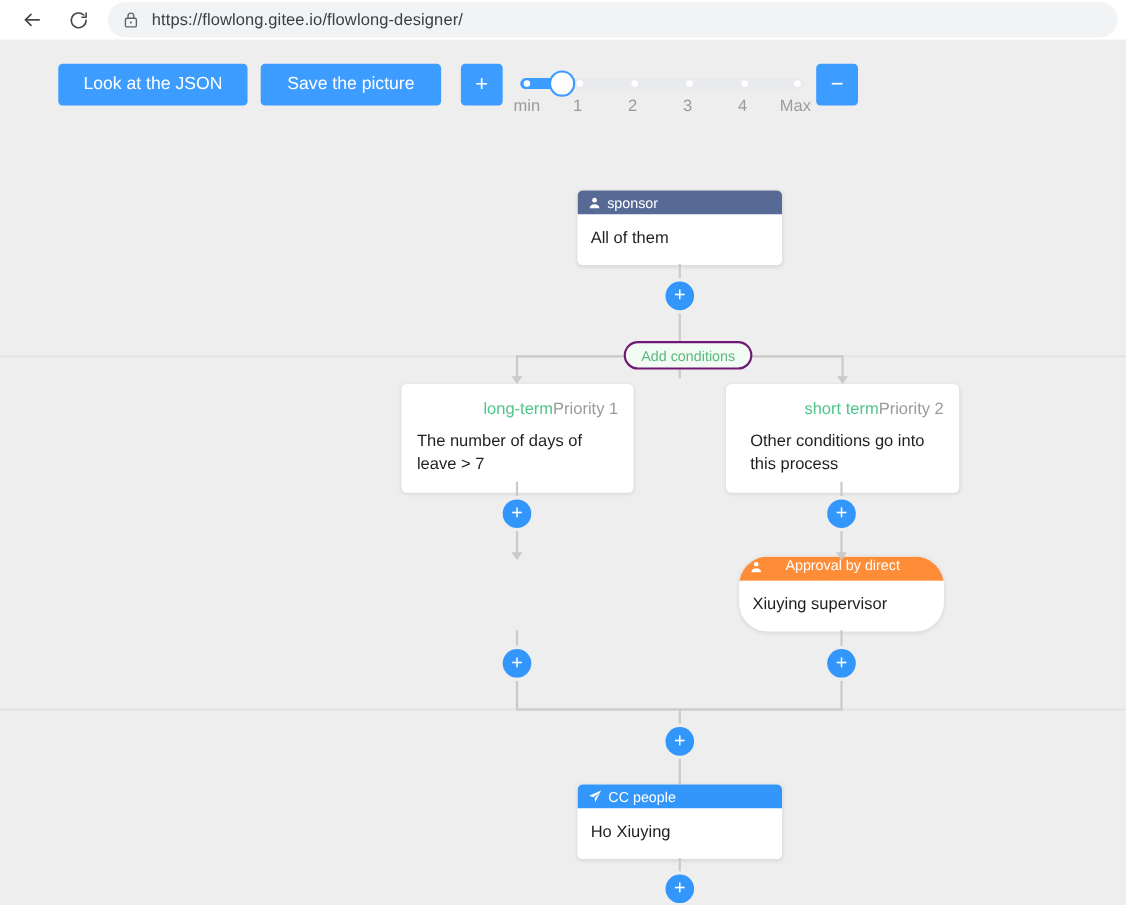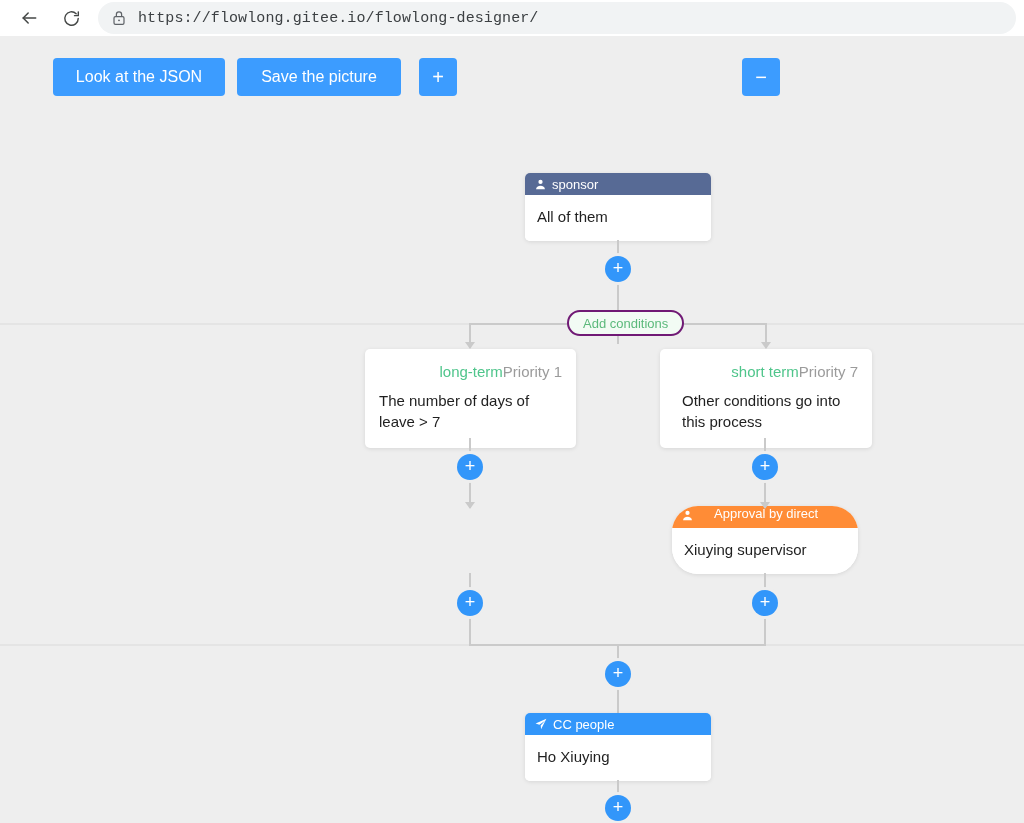--- a/index.html
+++ b/index.html
@@ -12,21 +12,20 @@
     font-family: "Liberation Sans", sans-serif;
   }
 
   
   .browser-bar {
     position: absolute; top: 0; left: 0;
     width: 1024px; height: 36px;
     background: #ffffff;
     display: flex; align-items: center;
     padding: 0 0 0 12px;
-    font-family: Liberation Mono, monospace;
   }
   .nav-btn {
     width: 34px; height: 34px;
     display: flex; align-items: center; justify-content: center;
     border-radius: 50%;
     flex: 0 0 auto;
     cursor: pointer;
   }
   .nav-btn svg { display: block; }
   .url-pill {
@@ -265,20 +264,42 @@
 <div class="page">
 
   <div class="toolbar">
 
     <button class="btn-blue" id="btn-json">Look at the JSON</button>
 
     <button class="btn-blue" id="btn-save">Save the picture</button>
 
     <button class="btn-blue" id="btn-zoom-in">+</button>
 
+    <div class="slider-wrap">
+      <div class="slider-track"></div>
+      <div class="slider-fill"></div>
+
+      <div class="slider-dot on" style="left:6px;"></div>
+      <div class="slider-dot" style="left:54px;"></div>
+      <div class="slider-dot" style="left:104px;"></div>
+      <div class="slider-dot" style="left:154px;"></div>
+      <div class="slider-dot" style="left:204px;"></div>
+      <div class="slider-dot" style="left:252px;"></div>
+
+      <div class="slider-thumb"></div>
+
+      <div class="slider-labels">
+        <span style="left:6px;">min</span>
+        <span style="left:52px;">1</span>
+        <span style="left:102px;">2</span>
+        <span style="left:152px;">3</span>
+        <span style="left:202px;">4</span>
+        <span style="left:250px;">Max</span>
+      </div>
+    </div>
 
     <button class="btn-blue" id="btn-zoom-out">−</button>
   </div>
 
   <div class="canvas">
 
     <div class="node" style="left:525px; top:55px; width:186px;">
       <div class="node-head head-sponsor">
         <span class="hicon">
           <svg width="11" height="11" viewBox="0 0 16 16" fill="#ffffff">
@@ -312,21 +333,21 @@
       <div class="cond-top">
         <span class="cond-title">long-term</span>
         <span class="cond-prio">Priority 1</span>
       </div>
       <div class="cond-text">The number of days of leave &gt; 7</div>
     </div>
 
     <div class="cond" style="left:660px; top:231px; width:212px;padding-left:22px;">
       <div class="cond-top">
         <span class="cond-title">short term</span>
-        <span class="cond-prio">Priority 7</span>
+        <span class="cond-prio">Priority 2</span>
       </div>
       <div class="cond-text">Other conditions go into this process</div>
     </div>
 
     <div class="line-v" style="left:469px; top:320px; height:70px;"></div>
     <div class="plus-btn" style="left:470px; top:336px;">
         <span>+</span>
       </div>
     <div class="arrow-down" style="left:470px; top:384px;"></div>
 

